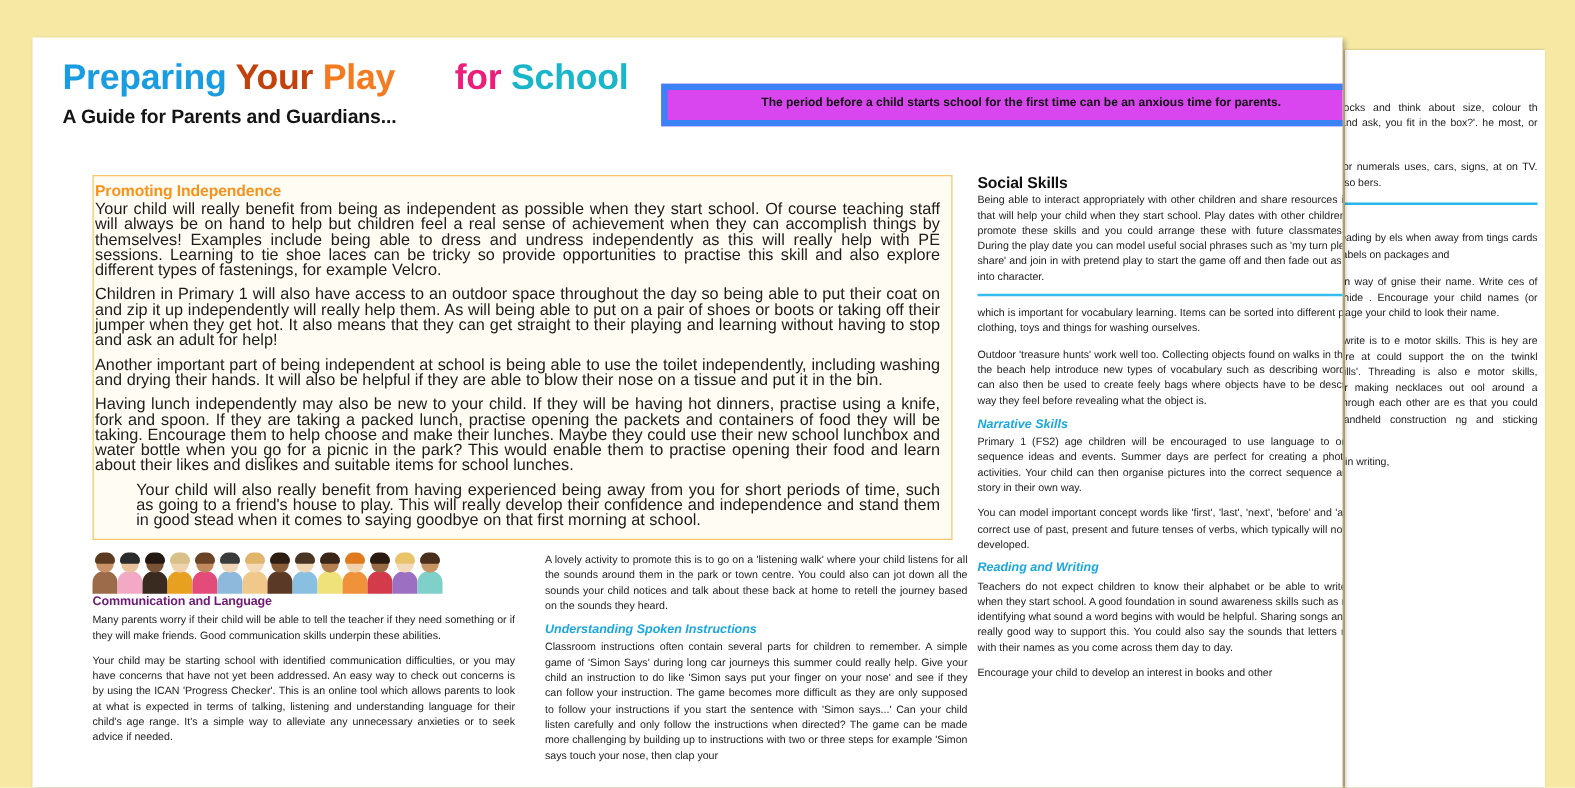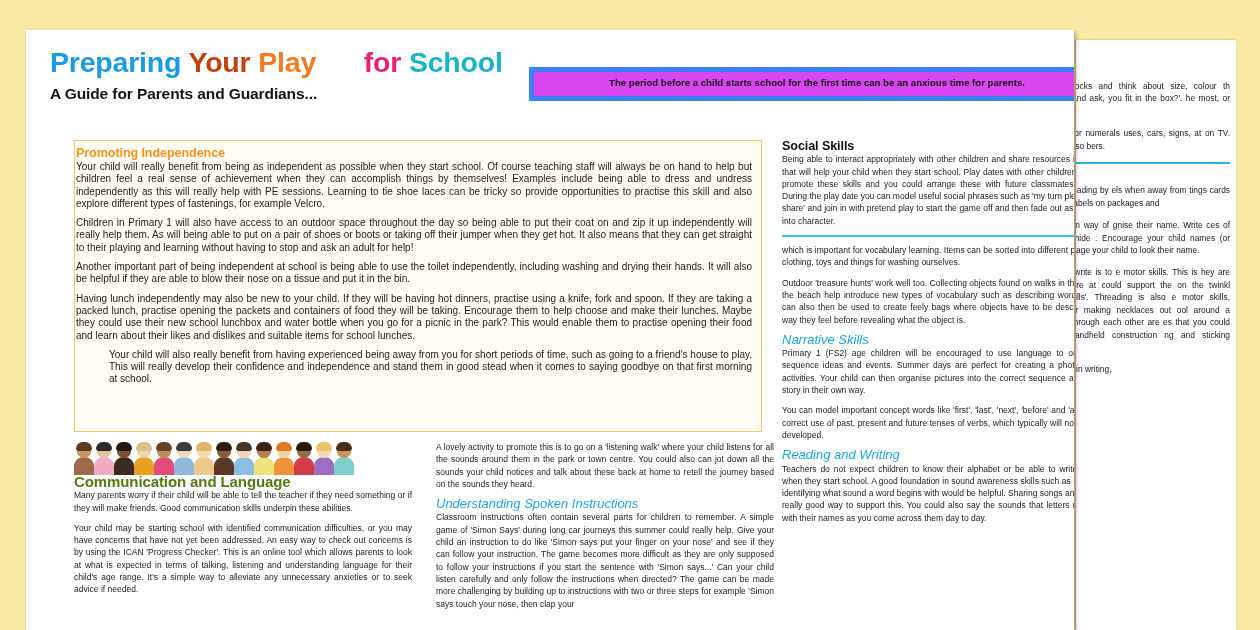--- a/index.html
+++ b/index.html
@@ -151,21 +151,21 @@
   }
   .indep-head {
     color: #f7921e;
     font-weight: bold;
     font-size: 12.6px;
     margin: 0 0 1px 0;
     letter-spacing: -0.1px;
   }
   .indep-box p {
     margin: 0 0 7px 0;
-    font-size: 10px;
+    font-size: 13px;
     line-height: 12.3px;
     color: #1c1c1c;
     text-align: justify;
   }
   .indep-box p:last-child { margin-bottom: 0; margin-left: 33px; }
 
   
   .cols {
     position: absolute;
     left: 24px;
@@ -218,38 +218,38 @@
   .kid .body {
     position: absolute;
     left: 0;
     bottom: 0;
     width: 20px;
     height: 18px;
     border-radius: 9px 9px 0 0;
   }
 
   .head-cyan {
-    color: #4d7c0f;
-    font-weight: bold;
-    font-size: 15px;
+    color: #701a75;
+    font-weight: bold;
+    font-size: 10px;
     margin: 0 0 1px 0;
     letter-spacing: -0.1px;
   }
   .head-black {
     color: #111;
     font-weight: bold;
     font-size: 12.6px;
     margin: 0 0 1px 0;
     letter-spacing: -0.1px;
   }
   .subhead-blue {
     color: #1aa7e0;
-    font-weight: normal;
+    font-weight: bold;
     font-style: italic;
-    font-size: 13px;
+    font-size: 10px;
     margin: 0 0 1px 0;
   }
   .rule-cyan {
     height: 2px;
     background: #36bdf0;
     margin: 3px 0 7px 0;
   }
 </style>
 </head>
 <body>
@@ -382,17 +382,18 @@
         <div class="head-black">Social Skills</div>
         <p>Being able to interact appropriately with other children and share resources is a key skill that will help your child when they start school. Play dates with other children will help to promote these skills and you could arrange these with future classmates if possible. During the play date you can model useful social phrases such as 'my turn please' or 'let's share' and join in with pretend play to start the game off and then fade out as children get into character.</p>
         <div class="rule-cyan"></div>
         <p>which is important for vocabulary learning. Items can be sorted into different piles such as clothing, toys and things for washing ourselves.</p>
         <p>Outdoor 'treasure hunts' work well too. Collecting objects found on walks in the park or on the beach help introduce new types of vocabulary such as describing words. Treasure can also then be used to create feely bags where objects have to be described by the way they feel before revealing what the object is.</p>
         <div class="subhead-blue">Narrative Skills</div>
         <p>Primary 1 (FS2) age children will be encouraged to use language to organise and sequence ideas and events. Summer days are perfect for creating a photo journal of activities. Your child can then organise pictures into the correct sequence and retell the story in their own way.</p>
         <p>You can model important concept words like 'first', 'last', 'next', 'before' and 'after' and the correct use of past, present and future tenses of verbs, which typically will not yet be fully developed.</p>
         <div class="subhead-blue">Reading and Writing</div>
         <p>Teachers do not expect children to know their alphabet or be able to write sentences when they start school. A good foundation in sound awareness skills such as rhyming and identifying what sound a word begins with would be helpful. Sharing songs and books is a really good way to support this. You could also say the sounds that letters make, along with their names as you come across them day to day.</p>
+        <p>Encourage your child to develop an interest in books and other</p>
       </div>
 
     </div>
   </div>
 </div>
 
 </body></html>

